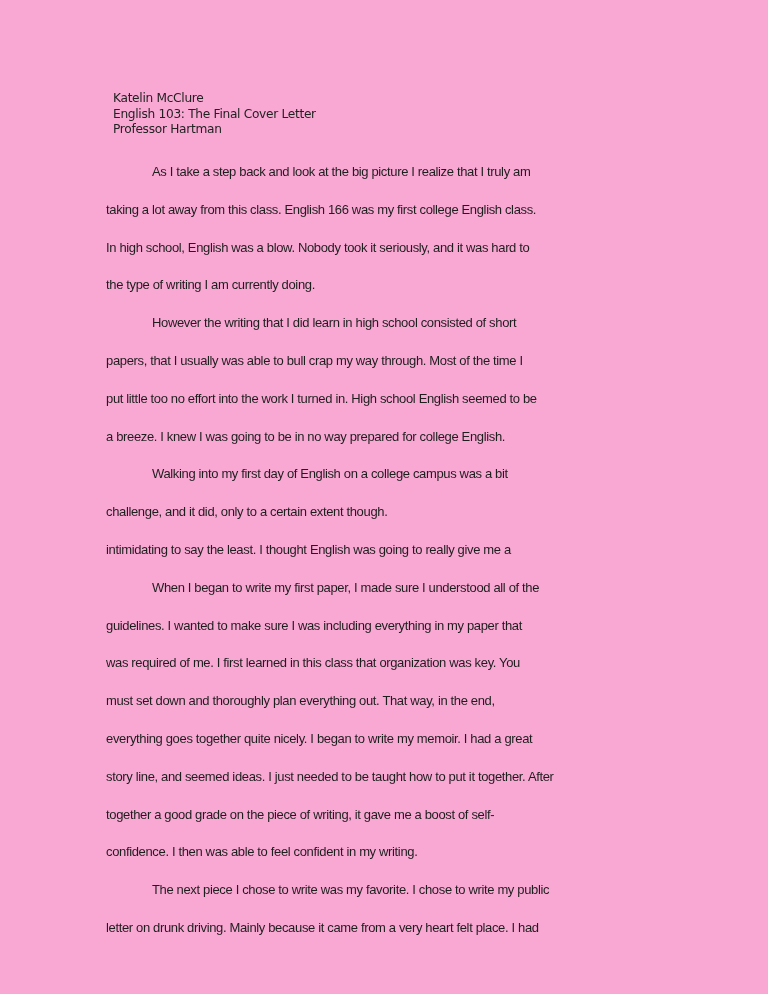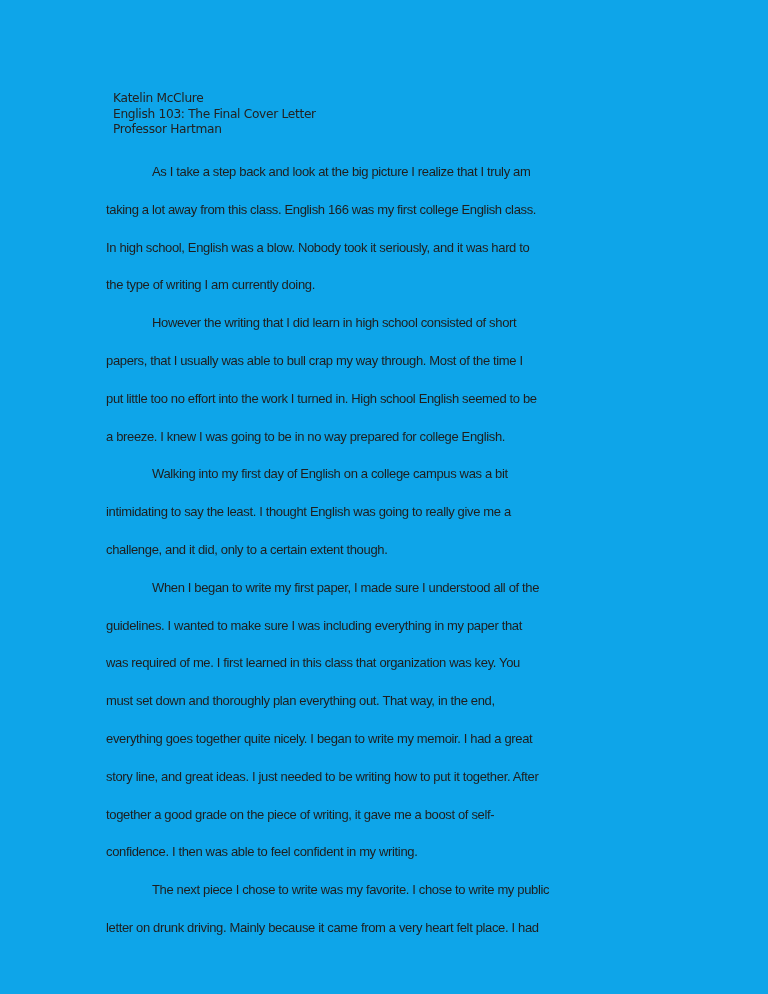--- a/index.html
+++ b/index.html
@@ -1,17 +1,17 @@
 <!DOCTYPE html>
 <html><head>
 <meta charset="utf-8">
 <style>
   html, body { margin: 0; padding: 0; background: #ffffff; }
   body { width: 768px; height: 994px; overflow: hidden; position: relative; }
-  .page { position: absolute; left: 0; top: 0; width: 768px; height: 994px; background: #0ea5e9; }
+  .page { position: absolute; left: 0; top: 0; width: 768px; height: 994px; background: #f9a8d4; }
   .header { position: absolute; left: 113px; top: 91px; font-family: "DejaVu Sans", sans-serif; font-size: 12.2px; line-height: 15.5px; color: #222; letter-spacing: -0.3px; }
   .header div { white-space: nowrap; }
   .body { position: absolute; left: 106px; top: 153px; width: 560px; font-family: Liberation Sans, sans-serif; font-size: 13px; line-height: 37.8px; color: #1e1e1e; letter-spacing: -0.35px; }
   .line { white-space: nowrap; height: 37.8px; }
   .line.indent { padding-left: 46px; }
 </style>
 </head>
 <body>
 
 <div class="page">
@@ -24,26 +24,26 @@
   <div class="body" id="body">
     <div class="line indent">As I take a step back and look at the big picture I realize that I truly am</div>
     <div class="line">taking a lot away from this class. English 166 was my first college English class.</div>
     <div class="line">In high school, English was a blow. Nobody took it seriously, and it was hard to</div>
     <div class="line">the type of writing I am currently doing.</div>
     <div class="line indent">However the writing that I did learn in high school consisted of short</div>
     <div class="line">papers, that I usually was able to bull crap my way through. Most of the time I</div>
     <div class="line">put little too no effort into the work I turned in. High school English seemed to be</div>
     <div class="line">a breeze. I knew I was going to be in no way prepared for college English.</div>
     <div class="line indent">Walking into my first day of English on a college campus was a bit</div>
+    <div class="line">challenge, and it did, only to a certain extent though.</div>
     <div class="line">intimidating to say the least. I thought English was going to really give me a</div>
-    <div class="line">challenge, and it did, only to a certain extent though.</div>
     <div class="line indent">When I began to write my first paper, I made sure I understood all of the</div>
     <div class="line">guidelines. I wanted to make sure I was including everything in my paper that</div>
     <div class="line">was required of me. I first learned in this class that organization was key. You</div>
     <div class="line">must set down and thoroughly plan everything out. That way, in the end,</div>
     <div class="line">everything goes together quite nicely. I began to write my memoir. I had a great</div>
-    <div class="line">story line, and great ideas. I just needed to be writing how to put it together. After</div>
+    <div class="line">story line, and seemed ideas. I just needed to be taught how to put it together. After</div>
     <div class="line">together a good grade on the piece of writing, it gave me a boost of self-</div>
     <div class="line">confidence. I then was able to feel confident in my writing.</div>
     <div class="line indent">The next piece I chose to write was my favorite. I chose to write my public</div>
     <div class="line">letter on drunk driving. Mainly because it came from a very heart felt place. I had</div>
   </div>
 </div>
 
 </body></html>

